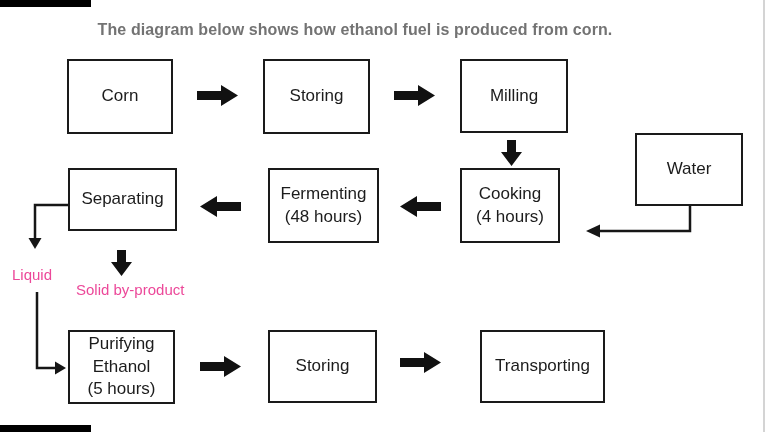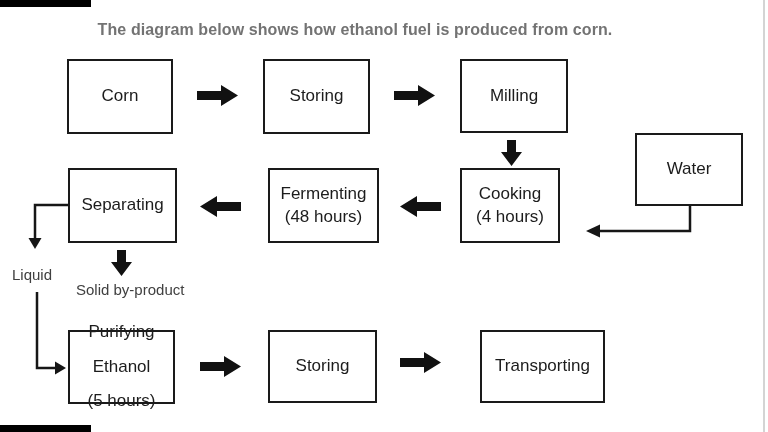--- a/index.html
+++ b/index.html
@@ -15,21 +15,21 @@
     position:absolute;background:#ffffff;border:2.5px solid #1a1a1a;
     display:flex;flex-direction:column;align-items:center;justify-content:center;
     text-align:center;font-size:17px;line-height:1.32;color:#1c1c1c;
     box-sizing:border-box;
   }
   .arrow{position:absolute;display:block;}
   .arrow polygon{fill:#111111;}
   .connectors{position:absolute;left:0;top:0;width:768px;height:432px;}
   .connectors path{stroke:#161616;stroke-width:2.5;fill:none;}
   .connectors polygon{fill:#161616;}
-  .float-label{position:absolute;font-size:15px;color:#404040;white-space:nowrap;}
+  .float-label{position:absolute;font-size:15px;color:#ec4899;white-space:nowrap;}
   .corner-bar{position:absolute;left:0;width:91px;height:7px;background:#000;}
   .edge-line{position:absolute;top:0;height:432px;width:2px;background:#d4d4d4;}
 </style>
 </head>
 <body>
 
 <div class="stage">
 
   <div class="title">The diagram below shows how ethanol fuel is produced from corn.</div>
 
@@ -40,33 +40,33 @@
     <span>Storing</span>
   </div>
   <div class="box" style="left:460px;top:59px;width:108px;height:74px;">
     <span>Milling</span>
   </div>
 
   <div class="box" style="left:635px;top:133px;width:108px;height:73px;">
     <span>Water</span>
   </div>
 
-  <div class="box" style="left:68px;top:168px;width:109px;height:75px;">
+  <div class="box" style="left:68px;top:168px;width:109px;height:63px;">
     <span>Separating</span>
   </div>
   <div class="box" style="left:268px;top:168px;width:111px;height:75px;align-items:center;">
     <span>Fermenting</span>
     <span>(48 hours)</span>
   </div>
   <div class="box" style="left:460px;top:168px;width:100px;height:75px;">
     <span>Cooking</span>
     <span>(4 hours)</span>
   </div>
 
-  <div class="box" style="left:68px;top:330px;width:107px;height:74px;gap:12px;">
+  <div class="box" style="left:68px;top:330px;width:107px;height:74px;">
     <span>Purifying</span>
     <span>Ethanol</span>
     <span>(5 hours)</span>
   </div>
   <div class="box" style="left:268px;top:330px;width:109px;height:73px;">
     <span>Storing</span>
   </div>
   <div class="box" style="left:480px;top:330px;width:125px;height:73px;">
     <span>Transporting</span>
   </div>

